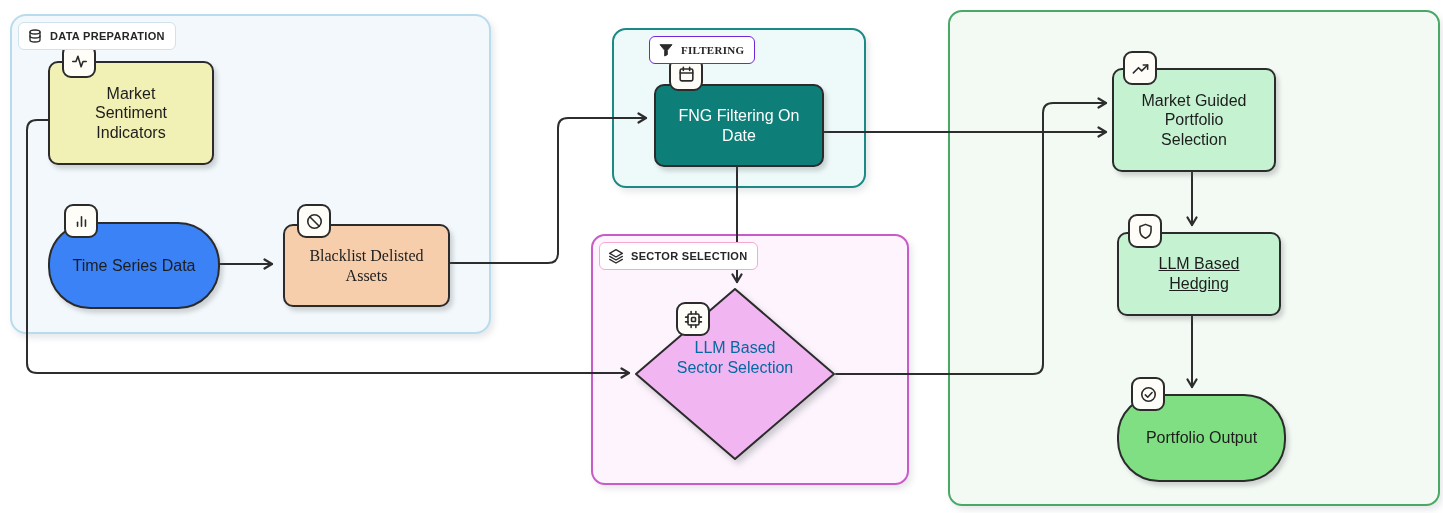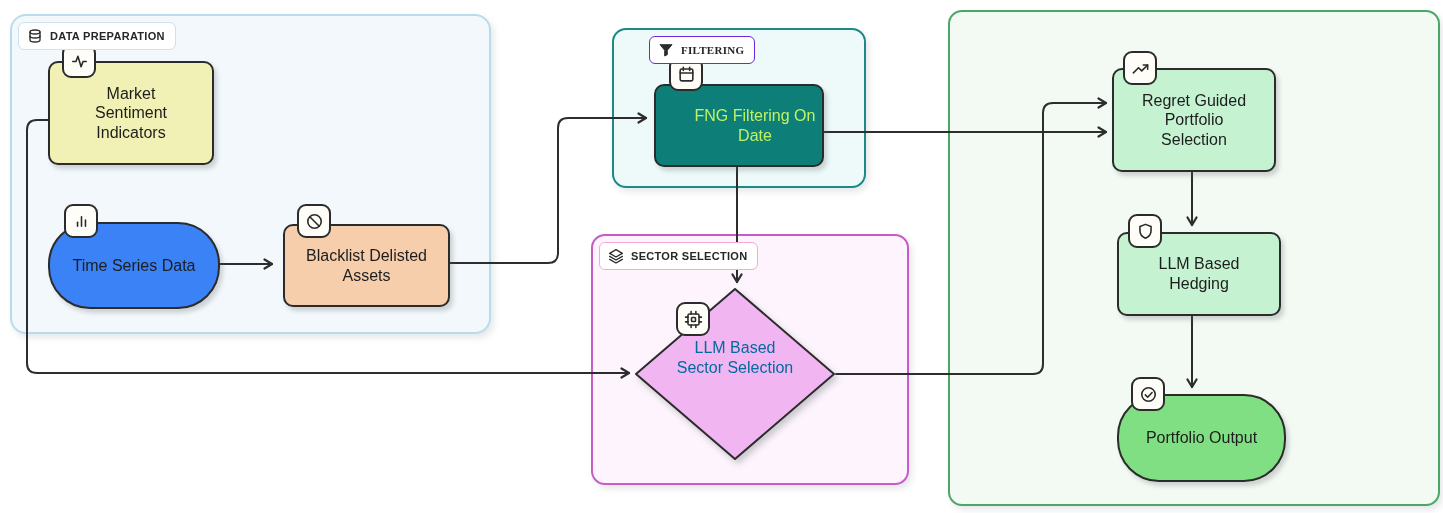--- a/index.html
+++ b/index.html
@@ -31,28 +31,28 @@
   .node{
     position:absolute;z-index:4;display:flex;align-items:center;justify-content:center;
     border:2px solid #2b2b2b;border-radius:10px;text-align:center;
     font-size:16px;font-weight:500;line-height:1.22;
     box-shadow:3px 4px 4px rgba(90,95,100,.25);
   }
   .node .lbl{display:block;}
   .node.market{left:48px;top:61px;width:162px;height:100px;background:#f1f0b5;}
   .node.market .lbl{width:100px;}
   .node.timeseries{left:48px;top:222px;width:168px;height:83px;background:#3b82f6;border-radius:42px;}
-  .node.blacklist{left:283px;top:224px;width:163px;height:79px;background:#f6ceac;}
+  .node.blacklist{left:283px;top:224px;width:163px;height:79px;background:#f6ceac;font-family:Liberation Serif, serif;}
   .node.blacklist .lbl{width:140px;}
-  .node.fng{left:654px;top:84px;width:166px;height:79px;background:#0e7e79;color:#bef264;justify-content:flex-end;}
+  .node.fng{left:654px;top:84px;width:166px;height:79px;background:#0e7e79;color:#ffffff;}
   .node.fng .lbl{width:134px;}
   .node.regret{left:1112px;top:68px;width:160px;height:100px;background:#c5f3d2;}
   .node.regret .lbl{width:122px;}
   .node.hedging{left:1117px;top:232px;width:160px;height:80px;background:#c5f3d2;}
-  .node.hedging .lbl{width:120px;}
+  .node.hedging .lbl{width:120px;text-decoration:underline;}
   .node.output{left:1117px;top:394px;width:165px;height:84px;background:#7fdf82;border-radius:42px;align-items:center;}
   
   svg.diamond{position:absolute;left:630px;top:283px;z-index:4;filter:drop-shadow(3px 4px 3px rgba(90,95,100,.3));}
   .diamond-label{
     position:absolute;left:675px;top:338px;width:120px;z-index:5;text-align:center;
     font-size:16px;font-weight:500;line-height:1.22;color:#0369a1;
   }
   
   .badge{
     position:absolute;z-index:5;width:30px;height:30px;border:2px solid #2b2b2b;border-radius:9px;
@@ -143,21 +143,21 @@
   <div class="node fng">
     <span class="lbl">FNG Filtering On Date</span>
   </div>
 
   <svg class="diamond" width="212" height="182" viewBox="0 0 212 182">
     <polygon points="105,6 204,91 105,176 6,91" stroke="#2b2b2b" stroke-width="2" stroke-linejoin="round" fill="#f1b6f1"></polygon>
   </svg>
   <div class="diamond-label">LLM Based Sector Selection</div>
 
   <div class="node regret">
-    <span class="lbl">Regret Guided Portfolio Selection</span>
+    <span class="lbl">Market Guided Portfolio Selection</span>
   </div>
 
   <div class="node hedging">
     <span class="lbl">LLM Based Hedging</span>
   </div>
 
   <div class="node output">
     <span class="lbl">Portfolio Output</span>
   </div>
 

